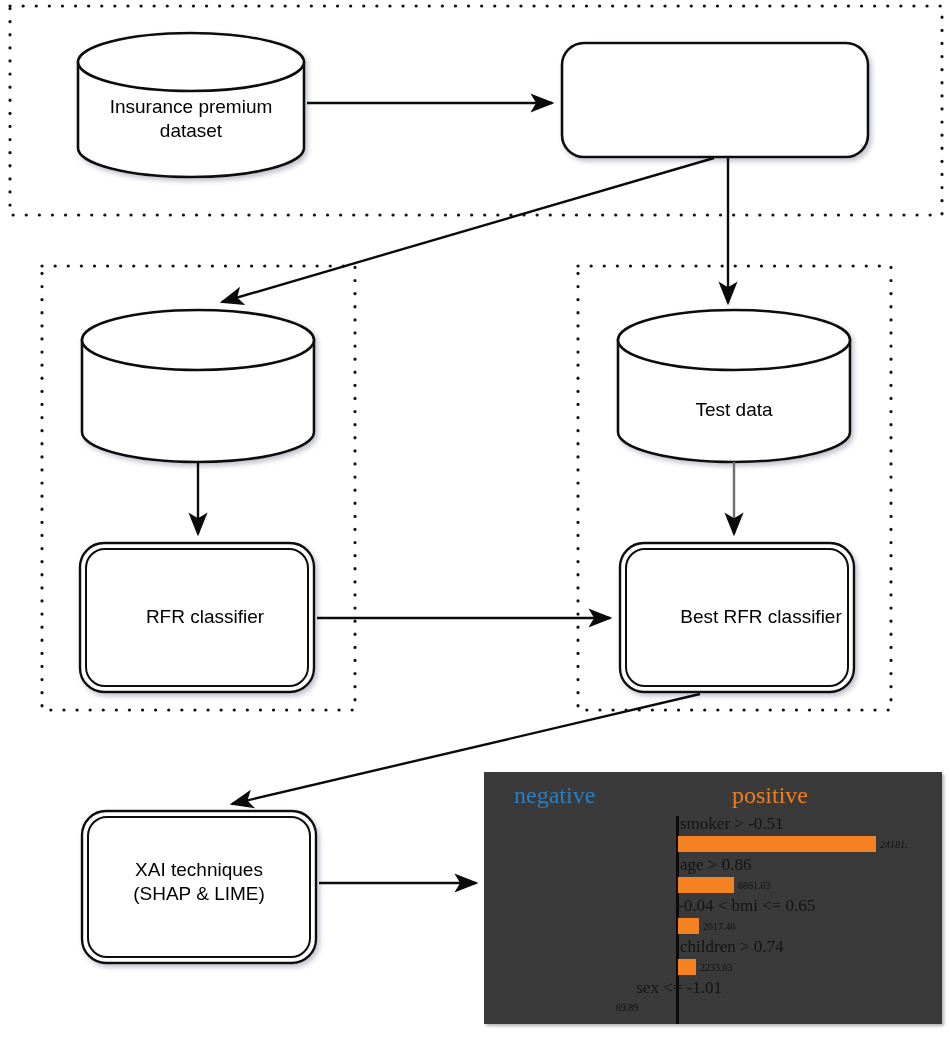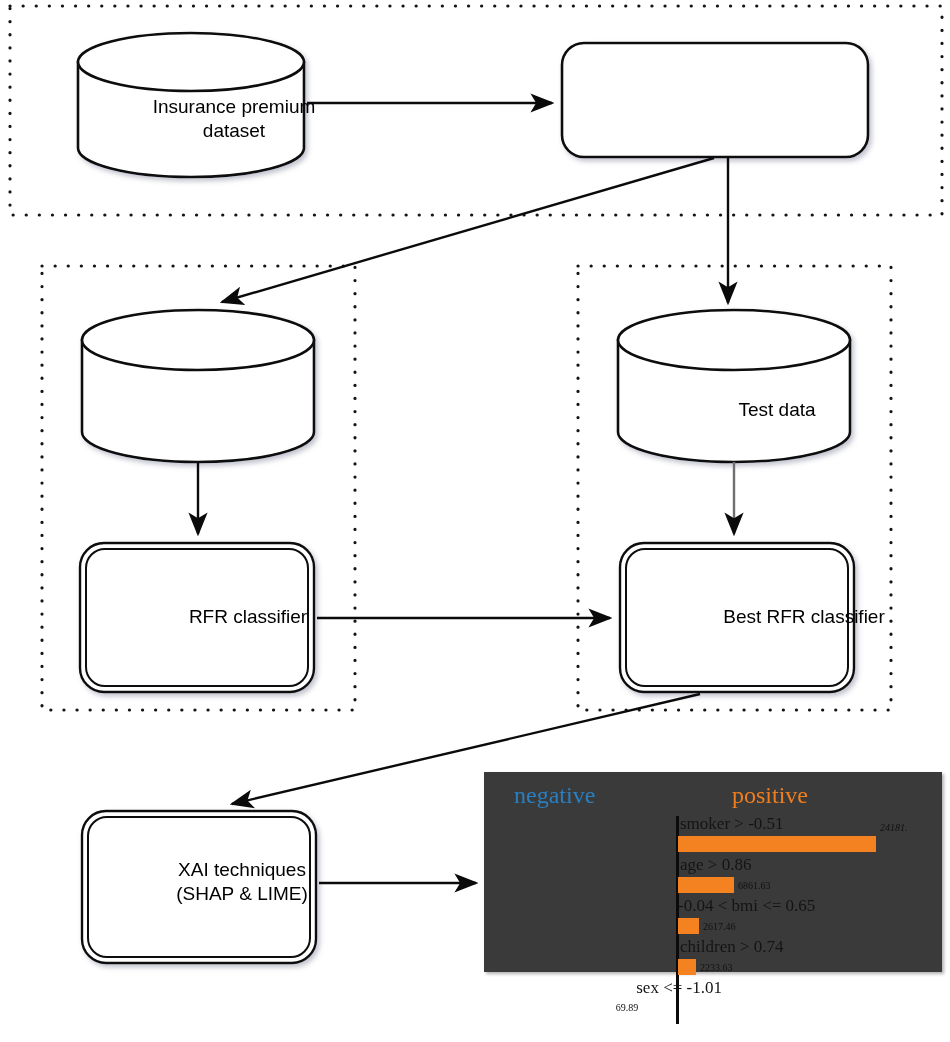--- a/index.html
+++ b/index.html
@@ -26,21 +26,20 @@
   }
   .node-label {
     position: absolute;
     text-align: center;
     color: #000000;
     font-family: "Liberation Sans", sans-serif;
     font-size: 19px;
     line-height: 24px;
     pointer-events: none;
     white-space: pre-line;
-    margin-left: 43px;
   }
   .lime-panel {
     position: absolute;
     background: #3a3a3a;
     box-shadow: 2px 2px 3px rgba(0,0,0,0.30);
   }
   .lime-head {
     position: absolute;
     font-family: "Liberation Serif", serif;
     font-size: 24px;
@@ -167,31 +166,31 @@
 
   <div class="node-label" style="left:618px; top:398px; width:232px;">Test data</div>
 
   <div class="node-label" style="left:80px; top:605px; width:250px;">RFR classifier</div>
 
   <div class="node-label" style="left:620px; top:605px; width:282px;">Best RFR classifier</div>
 
   <div class="node-label" style="left:82px; top:858px; width:234px;">XAI techniques
 (SHAP &amp; LIME)</div>
 
-  <div class="lime-panel" style="left:484px; top:772px; width:458px; height:200px;">
+  <div class="lime-panel" style="left:484px; top:772px; width:458px; height:252px;">
 
     <div class="lime-head lime-neg" style="left:30px; top:10px;">negative</div>
 
     <div class="lime-head lime-pos" style="left:248px; top:10px;">positive</div>
 
     <div class="lime-axis" style="left:192px; top:44px; height:208px;"></div>
 
     <div class="lime-feat right" style="left:196px; top:42px;">smoker &gt; -0.51</div>
     <div class="lime-bar" style="left:194px; top:64px; width:198px;"></div>
-    <div class="lime-val" style="left:396px; top:50px;font-style:italic;">24181.</div>
+    <div class="lime-val" style="left:396px; top:67px;font-style:italic;">24181.</div>
 
     <div class="lime-feat right" style="left:196px; top:83px;">age &gt; 0.86</div>
     <div class="lime-bar" style="left:194px; top:105px; width:56px;"></div>
     <div class="lime-val" style="left:254px; top:108px;">6861.63</div>
 
     <div class="lime-feat right" style="left:194px; top:124px;">-0.04 &lt; bmi &lt;= 0.65</div>
     <div class="lime-bar" style="left:194px; top:146px; width:21px;"></div>
     <div class="lime-val" style="left:219px; top:149px;">2617.46</div>
 
     <div class="lime-feat right" style="left:196px; top:165px;">children &gt; 0.74</div>

